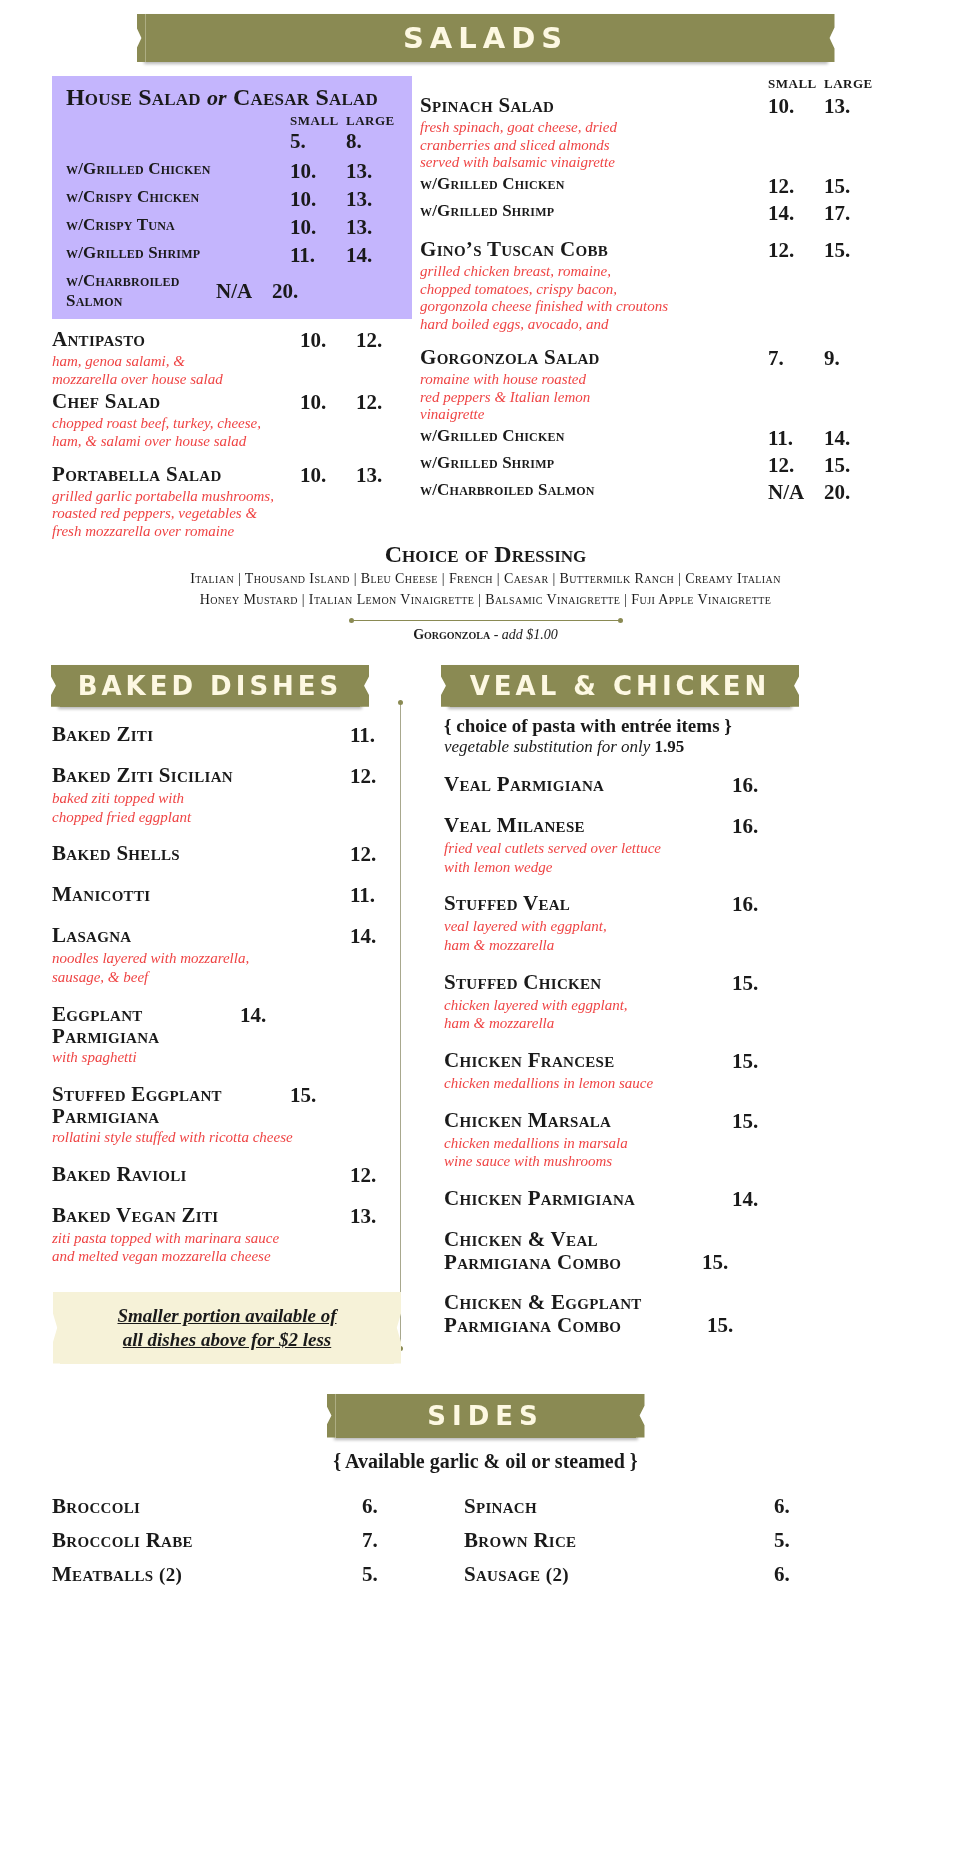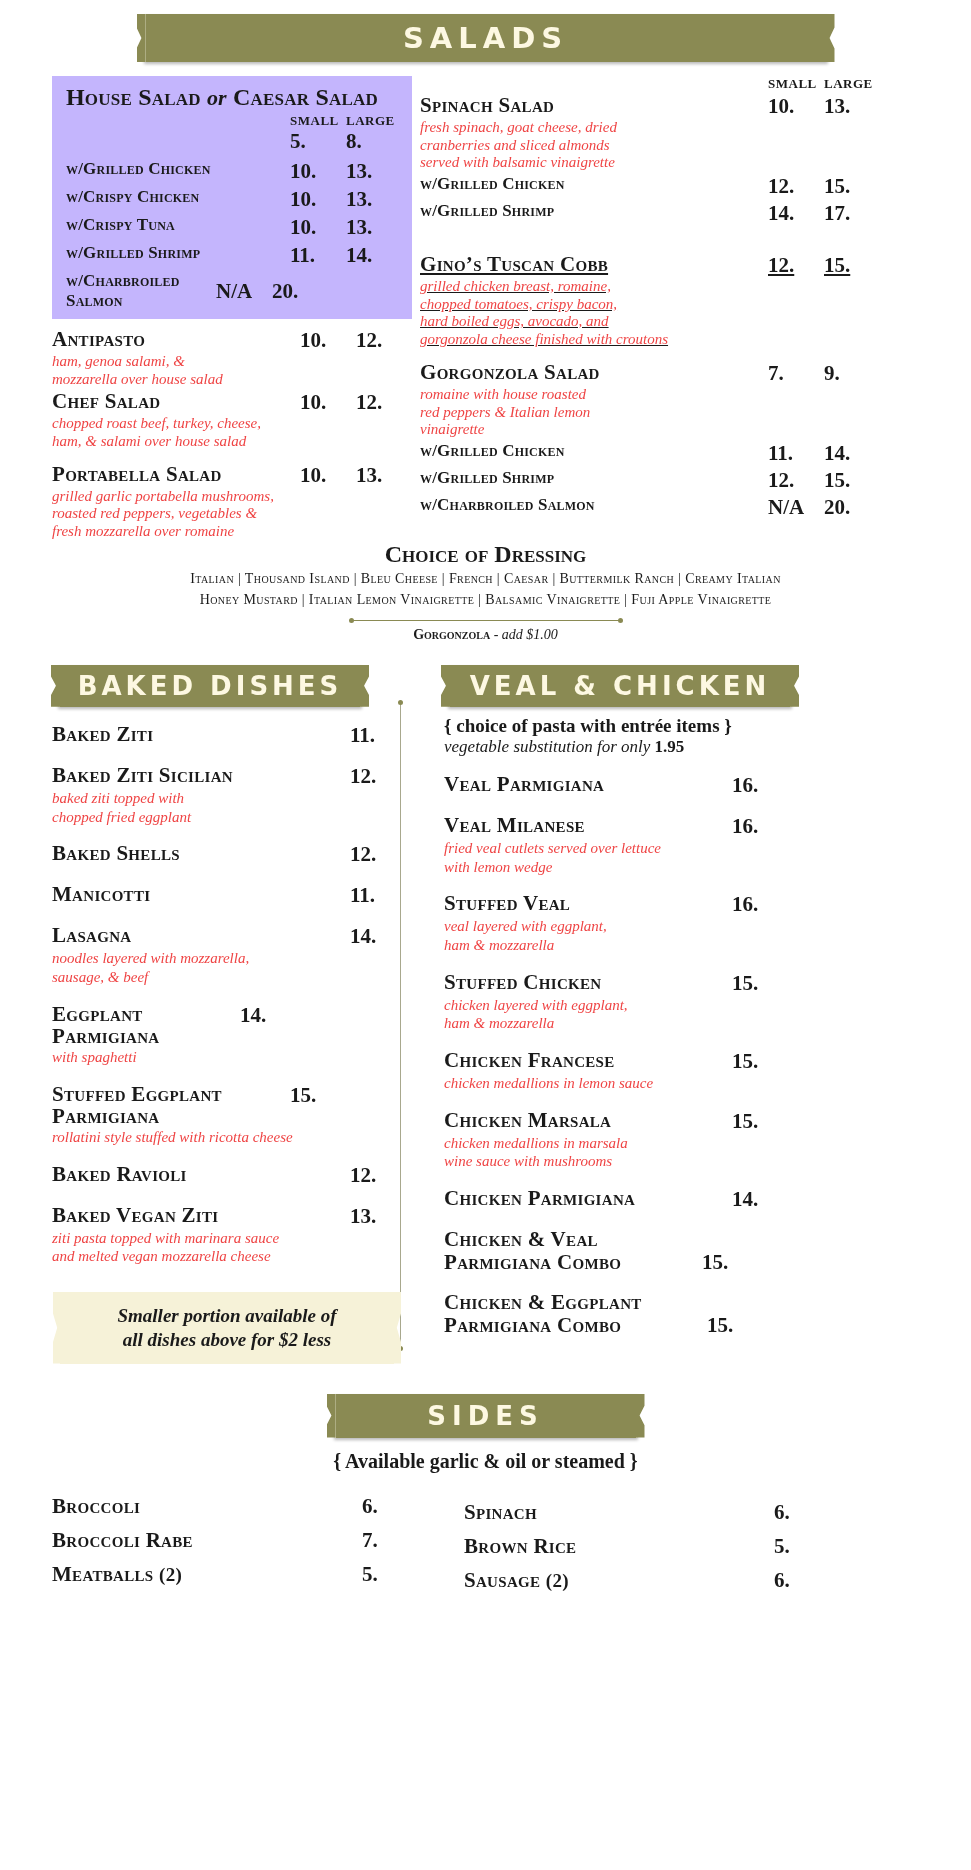--- a/index.html
+++ b/index.html
@@ -133,20 +133,21 @@
   .entry .hd{display:flex;align-items:flex-start;}
   .entry .hd .nm{flex:1;padding-right:8px;}
   .entry .hd .pr{width:62px;text-align:left;}
   .entry .sub{margin-top:1px;}
 
   .notebox{
     margin:26px 0 0 8px;width:306px;background:#f6f2d8;
     padding:12px 14px;text-align:center;
     font-style:italic;font-weight:700;font-size:19px;line-height:1.25;
     position:relative;
+    text-decoration:underline;
   }
   .notebox::before,.notebox::after{
     content:"";position:absolute;top:0;bottom:0;width:7px;background:#f6f2d8;
   }
   .notebox::before{left:-7px;clip-path:polygon(100% 0,100% 100%,0 100%,0 70%,60% 50%,0 30%,0 0);}
   .notebox::after{right:-7px;clip-path:polygon(0 0,0 100%,100% 100%,100% 70%,40% 50%,100% 30%,100% 0);}
 
   .vc-note{text-align:left;margin-top:8px;}
   .vc-note .l1{font-weight:700;font-size:19px;}
   .vc-note .l2{font-style:italic;font-size:17px;}
@@ -272,30 +273,30 @@
             <div class="w-sm price">12.</div>
             <div class="w-lg price">15.</div>
           </div>
           <div class="row" style="margin-top:2px;">
             <div class="lab subname">w/Grilled Shrimp</div>
             <div class="w-sm price">14.</div>
             <div class="w-lg price">17.</div>
           </div>
         </div>
 
-        <div class="item" style="margin-top:27px;text-decoration:underline;">
+        <div class="item" style="margin-top:12px;">
           <div class="hd">
             <div class="nm name">Gino’s Tuscan Cobb</div>
             <div class="w-sm price">12.</div>
             <div class="w-lg price">15.</div>
           </div>
           <div class="sub">grilled chicken breast, romaine,</div>
           <div class="sub">chopped tomatoes, crispy bacon,</div>
+          <div class="sub">gorgonzola cheese finished with croutons</div>
           <div class="sub">hard boiled eggs, avocado, and</div>
-          <div class="sub">gorgonzola cheese finished with croutons</div>
         </div>
 
         <div class="item" style="margin-top:12px;">
           <div class="hd">
             <div class="nm name">Gorgonzola Salad</div>
             <div class="w-sm price">7.</div>
             <div class="w-lg price">9.</div>
           </div>
           <div class="sub">romaine with house roasted</div>
           <div class="sub">red peppers &amp; Italian lemon</div>
@@ -513,21 +514,21 @@
           <div class="nm name">Broccoli Rabe</div>
           <div class="pr price">7.</div>
         </div>
         <div class="side-row">
           <div class="nm name"><span>Meatballs</span> <small>(2)</small></div>
           <div class="pr price">5.</div>
         </div>
       </div>
 
       <div class="sides-c right">
-        <div class="side-row" style="margin-top:15px;">
+        <div class="side-row" style="margin-top:9px;">
           <div class="nm name">Spinach</div>
           <div class="pr price">6.</div>
         </div>
         <div class="side-row">
           <div class="nm name">Brown Rice</div>
           <div class="pr price">5.</div>
         </div>
         <div class="side-row">
           <div class="nm name"><span>Sausage</span> <small>(2)</small></div>
           <div class="pr price">6.</div>

